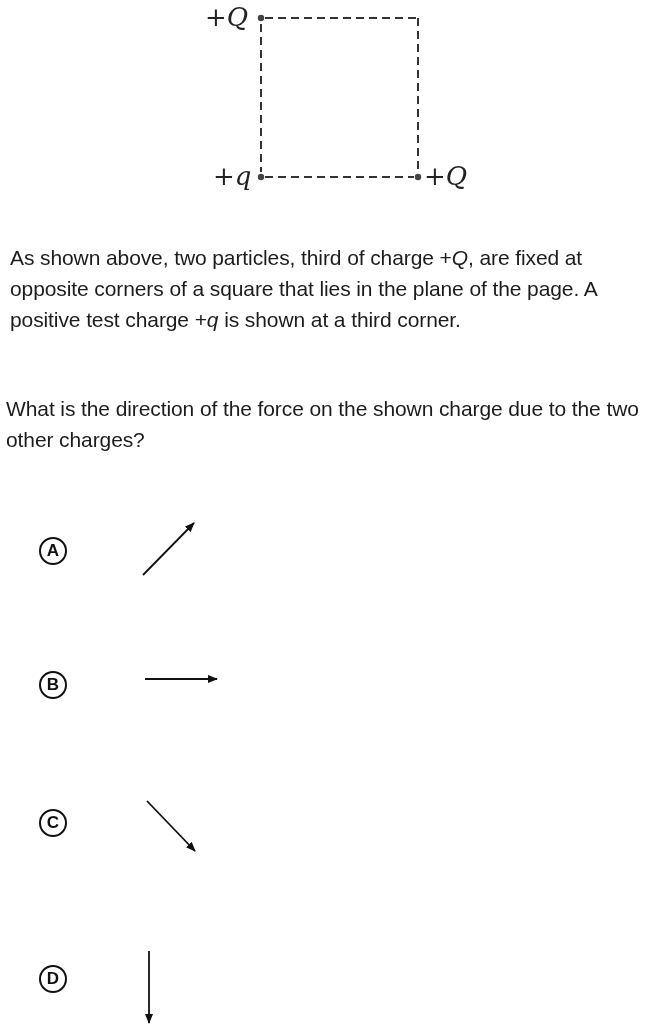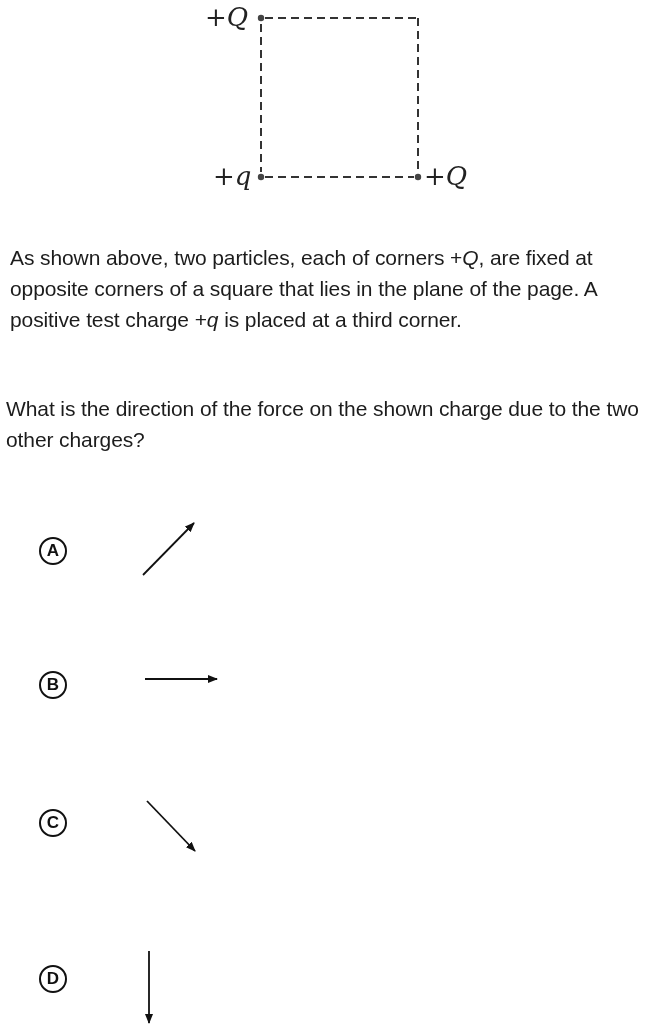--- a/index.html
+++ b/index.html
@@ -40,21 +40,21 @@
   </div>
   <div class="lbl" style="left:213px; top:163px;">
     <span class="plus">+</span><span>q</span>
   </div>
   <div class="lbl" style="left:424px; top:163px;">
     <span class="plus">+</span><span>Q</span>
   </div>
 </div>
 
 <div class="stem q1">
-  <span>As shown above, two particles, each of corners +</span><i>Q</i><span>, are fixed at opposite corners of a square that lies in the plane of the page. A positive test charge +</span><i>q</i><span> is placed at a third corner.</span>
+  <span>As shown above, two particles, third of charge +</span><i>Q</i><span>, are fixed at opposite corners of a square that lies in the plane of the page. A positive test charge +</span><i>q</i><span> is shown at a third corner.</span>
 </div>
 
 <div class="stem q2">What is the direction of the force on the shown charge due to the two other charges?</div>
 
 <div class="choice-badge" style="left:39px; top:537px;">A</div>
 <div class="choice-badge" style="left:39px; top:671px;">B</div>
 <div class="choice-badge" style="left:39px; top:809px;">C</div>
 <div class="choice-badge" style="left:39px; top:965px;">D</div>
 
 <svg class="arrows" width="649" height="544" viewBox="0 480 649 544">

